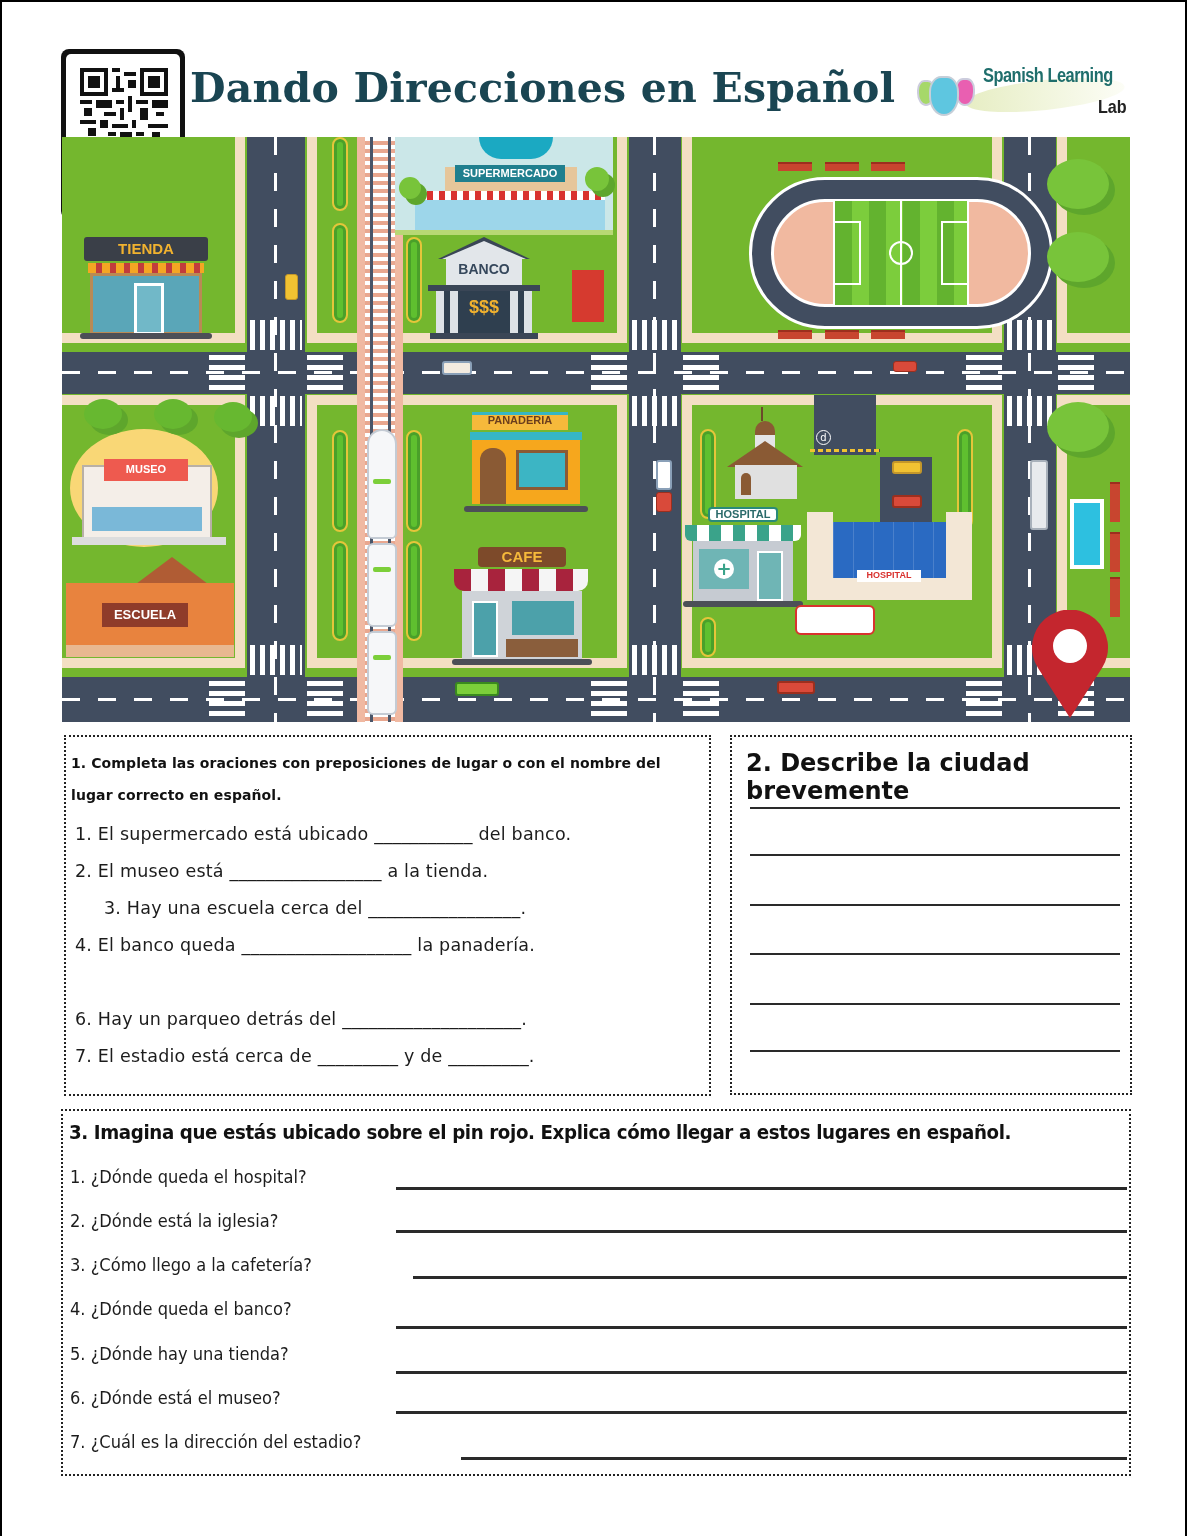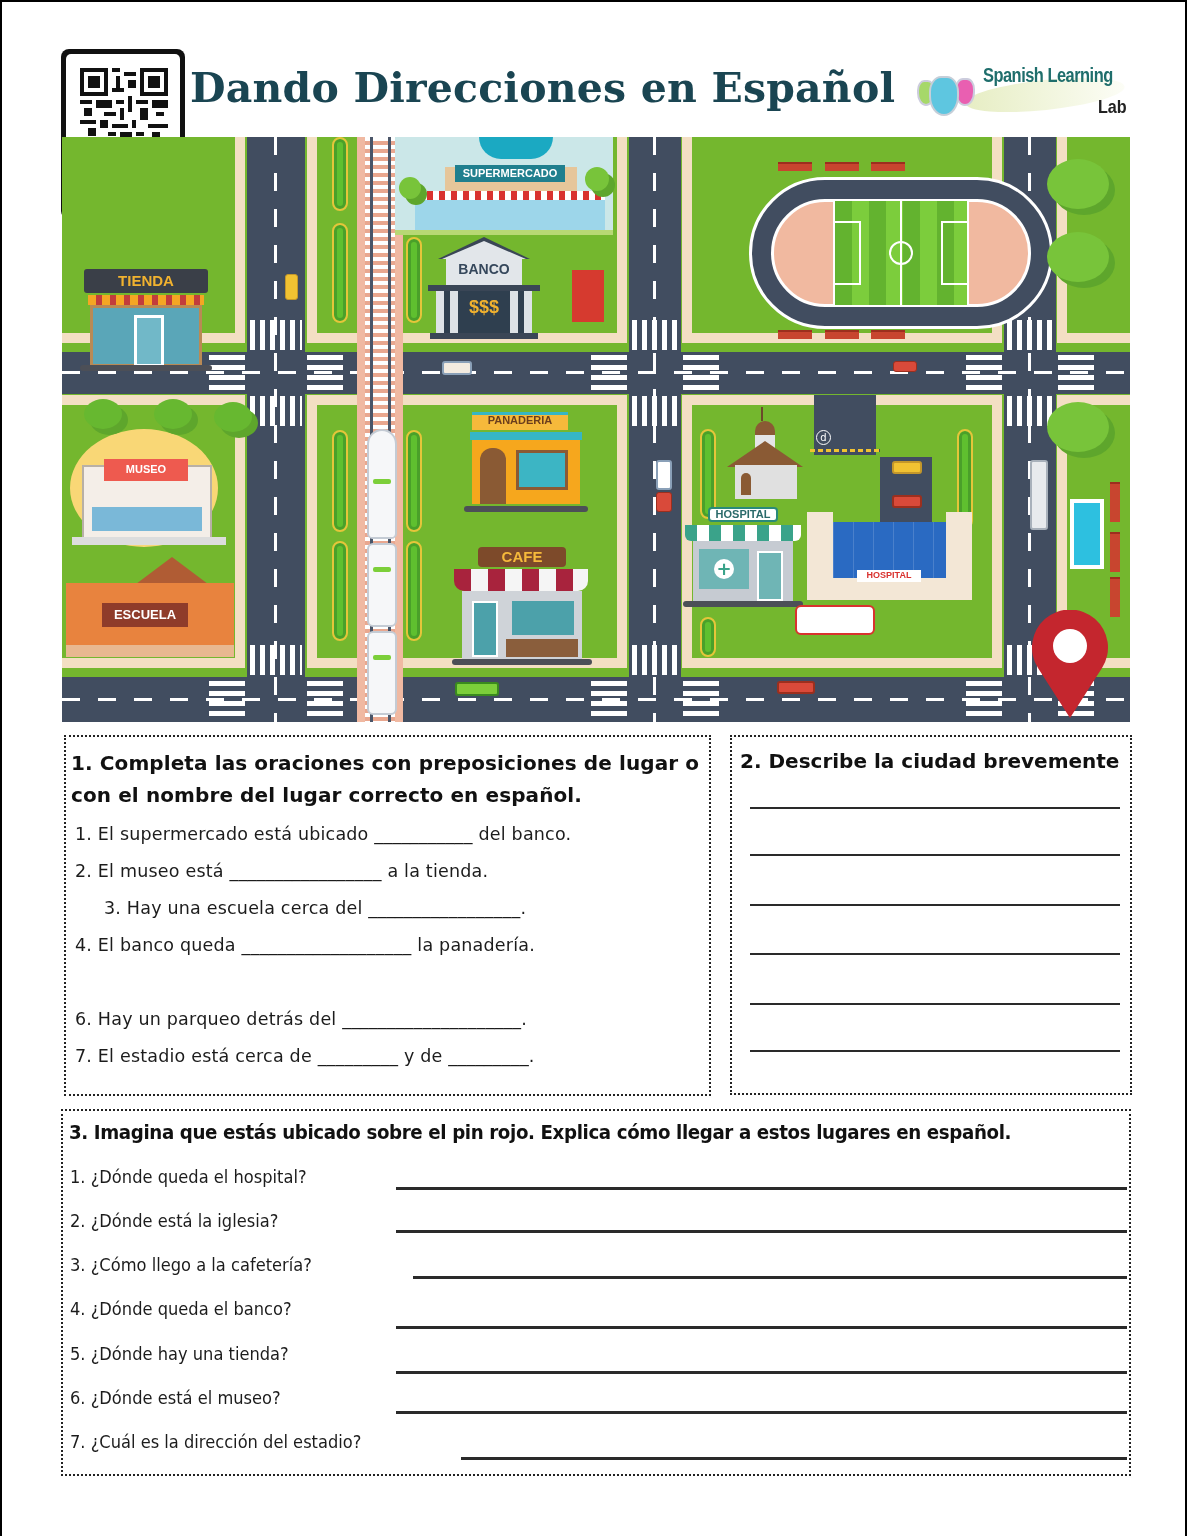--- a/index.html
+++ b/index.html
@@ -36,24 +36,24 @@
   .train-car { position: absolute; left: 305px; width: 30px; background: #f6f7f9; border: 2px solid #c4cbd4; border-radius: 6px; }
   .train-car .stripe { position: absolute; left: 4px; width: 18px; height: 5px; background: #7ccf3a; border-radius: 2px; }
   .car { position: absolute; border-radius: 3px; }
   .bush { position: absolute; border-radius: 50%; background: #78c43a; box-shadow: 6px 6px 0 #5ea62c; }
   .bench { position: absolute; width: 34px; height: 9px; background: #c8452f; border-top: 2px solid #9c2f1e; }
 
   
   .box { position: absolute; border: 2px dotted #222; }
   .sec-title { font-family: "DejaVu Sans", sans-serif; font-weight: bold; color: #111; }
   .s1 { left: 64px; top: 735px; width: 647px; height: 361px; }
-  .s1 .sec-title { position: absolute; left: 5px; top: 10px; width: 630px; font-size: 20px; line-height: 32px; letter-spacing: 0.1px; }
+  .s1 .sec-title { position: absolute; left: 5px; top: 10px; width: 630px; font-size: 14px; line-height: 32px; letter-spacing: 0.1px; }
   .s1 .item { position: absolute; left: 9px; font-size: 17.5px; color: #1c1c1c; white-space: nowrap; letter-spacing: 0.2px; }
   .s2 { left: 730px; top: 735px; width: 402px; height: 360px; }
-  .s2 .sec-title { position: absolute; left: 8px; top: 12px; font-size: 20px; }
+  .s2 .sec-title { position: absolute; left: 14px; top: 12px; font-size: 24px; }
   .s2 .line { position: absolute; left: 18px; width: 370px; height: 2px; background: #2a2a2a; }
   .s3 { left: 61px; top: 1109px; width: 1070px; height: 367px; }
   .s3 .sec-title { position: absolute; left: 6px; top: 10px; font-size: 19px; letter-spacing: -0.4px; white-space: nowrap; transform: scaleX(0.96); transform-origin: left; }
   .s3 .q { position: absolute; left: 7px; font-size: 17.5px; color: #1c1c1c; white-space: nowrap; transform: scaleX(0.93); transform-origin: left; }
   .s3 .ans { position: absolute; height: 3px; background: #2a2a2a; right: 2px; }
 </style>
 </head>
 <body>
 
 <div class="page-frame"></div>
@@ -196,21 +196,21 @@
   <div class="hedge" style="left:270px;top:86px;height:100px;"></div>
   <div class="hedge" style="left:344px;top:100px;height:86px;"></div>
   <div class="hedge" style="left:270px;top:293px;height:102px;"></div>
   <div class="hedge" style="left:344px;top:293px;height:102px;"></div>
   <div class="hedge" style="left:270px;top:404px;height:100px;"></div>
   <div class="hedge" style="left:344px;top:404px;height:100px;"></div>
   <div class="hedge" style="left:638px;top:292px;height:90px;"></div>
   <div class="hedge" style="left:638px;top:480px;height:40px;"></div>
   <div class="hedge" style="left:895px;top:292px;height:100px;"></div>
 
-  <div style="position:absolute;left:22px;top:100px;width:124px;height:132px;margin-top:32px;">
+  <div style="position:absolute;left:22px;top:100px;width:124px;height:132px;">
     <div style="position:absolute;left:0;top:0;width:124px;height:24px;background:#3a3f48;border-radius:3px;"></div>
     <div class="building-label" style="left:0;top:3px;width:124px;font-size:15px;color:#f1b22f;">TIENDA</div>
     <div style="position:absolute;left:4px;top:26px;width:116px;height:10px;background-image:repeating-linear-gradient(90deg,#f5a623 0 8px,#c23c3c 8px 14px);"></div>
     <div style="position:absolute;left:6px;top:36px;width:112px;height:62px;background:#5aa6b8;border:3px solid #b98a55;"></div>
     <div style="position:absolute;left:50px;top:46px;width:30px;height:52px;background:#71b8c8;border:3px solid #fff;"></div>
     <div style="position:absolute;left:-4px;top:96px;width:132px;height:6px;background:#4c4f57;border-radius:3px;"></div>
   </div>
 
   <div style="position:absolute;left:333px;top:0;width:218px;height:97px;">
     <div style="position:absolute;left:0;top:0;width:218px;height:97px;background:#cbe7e8;"></div>

